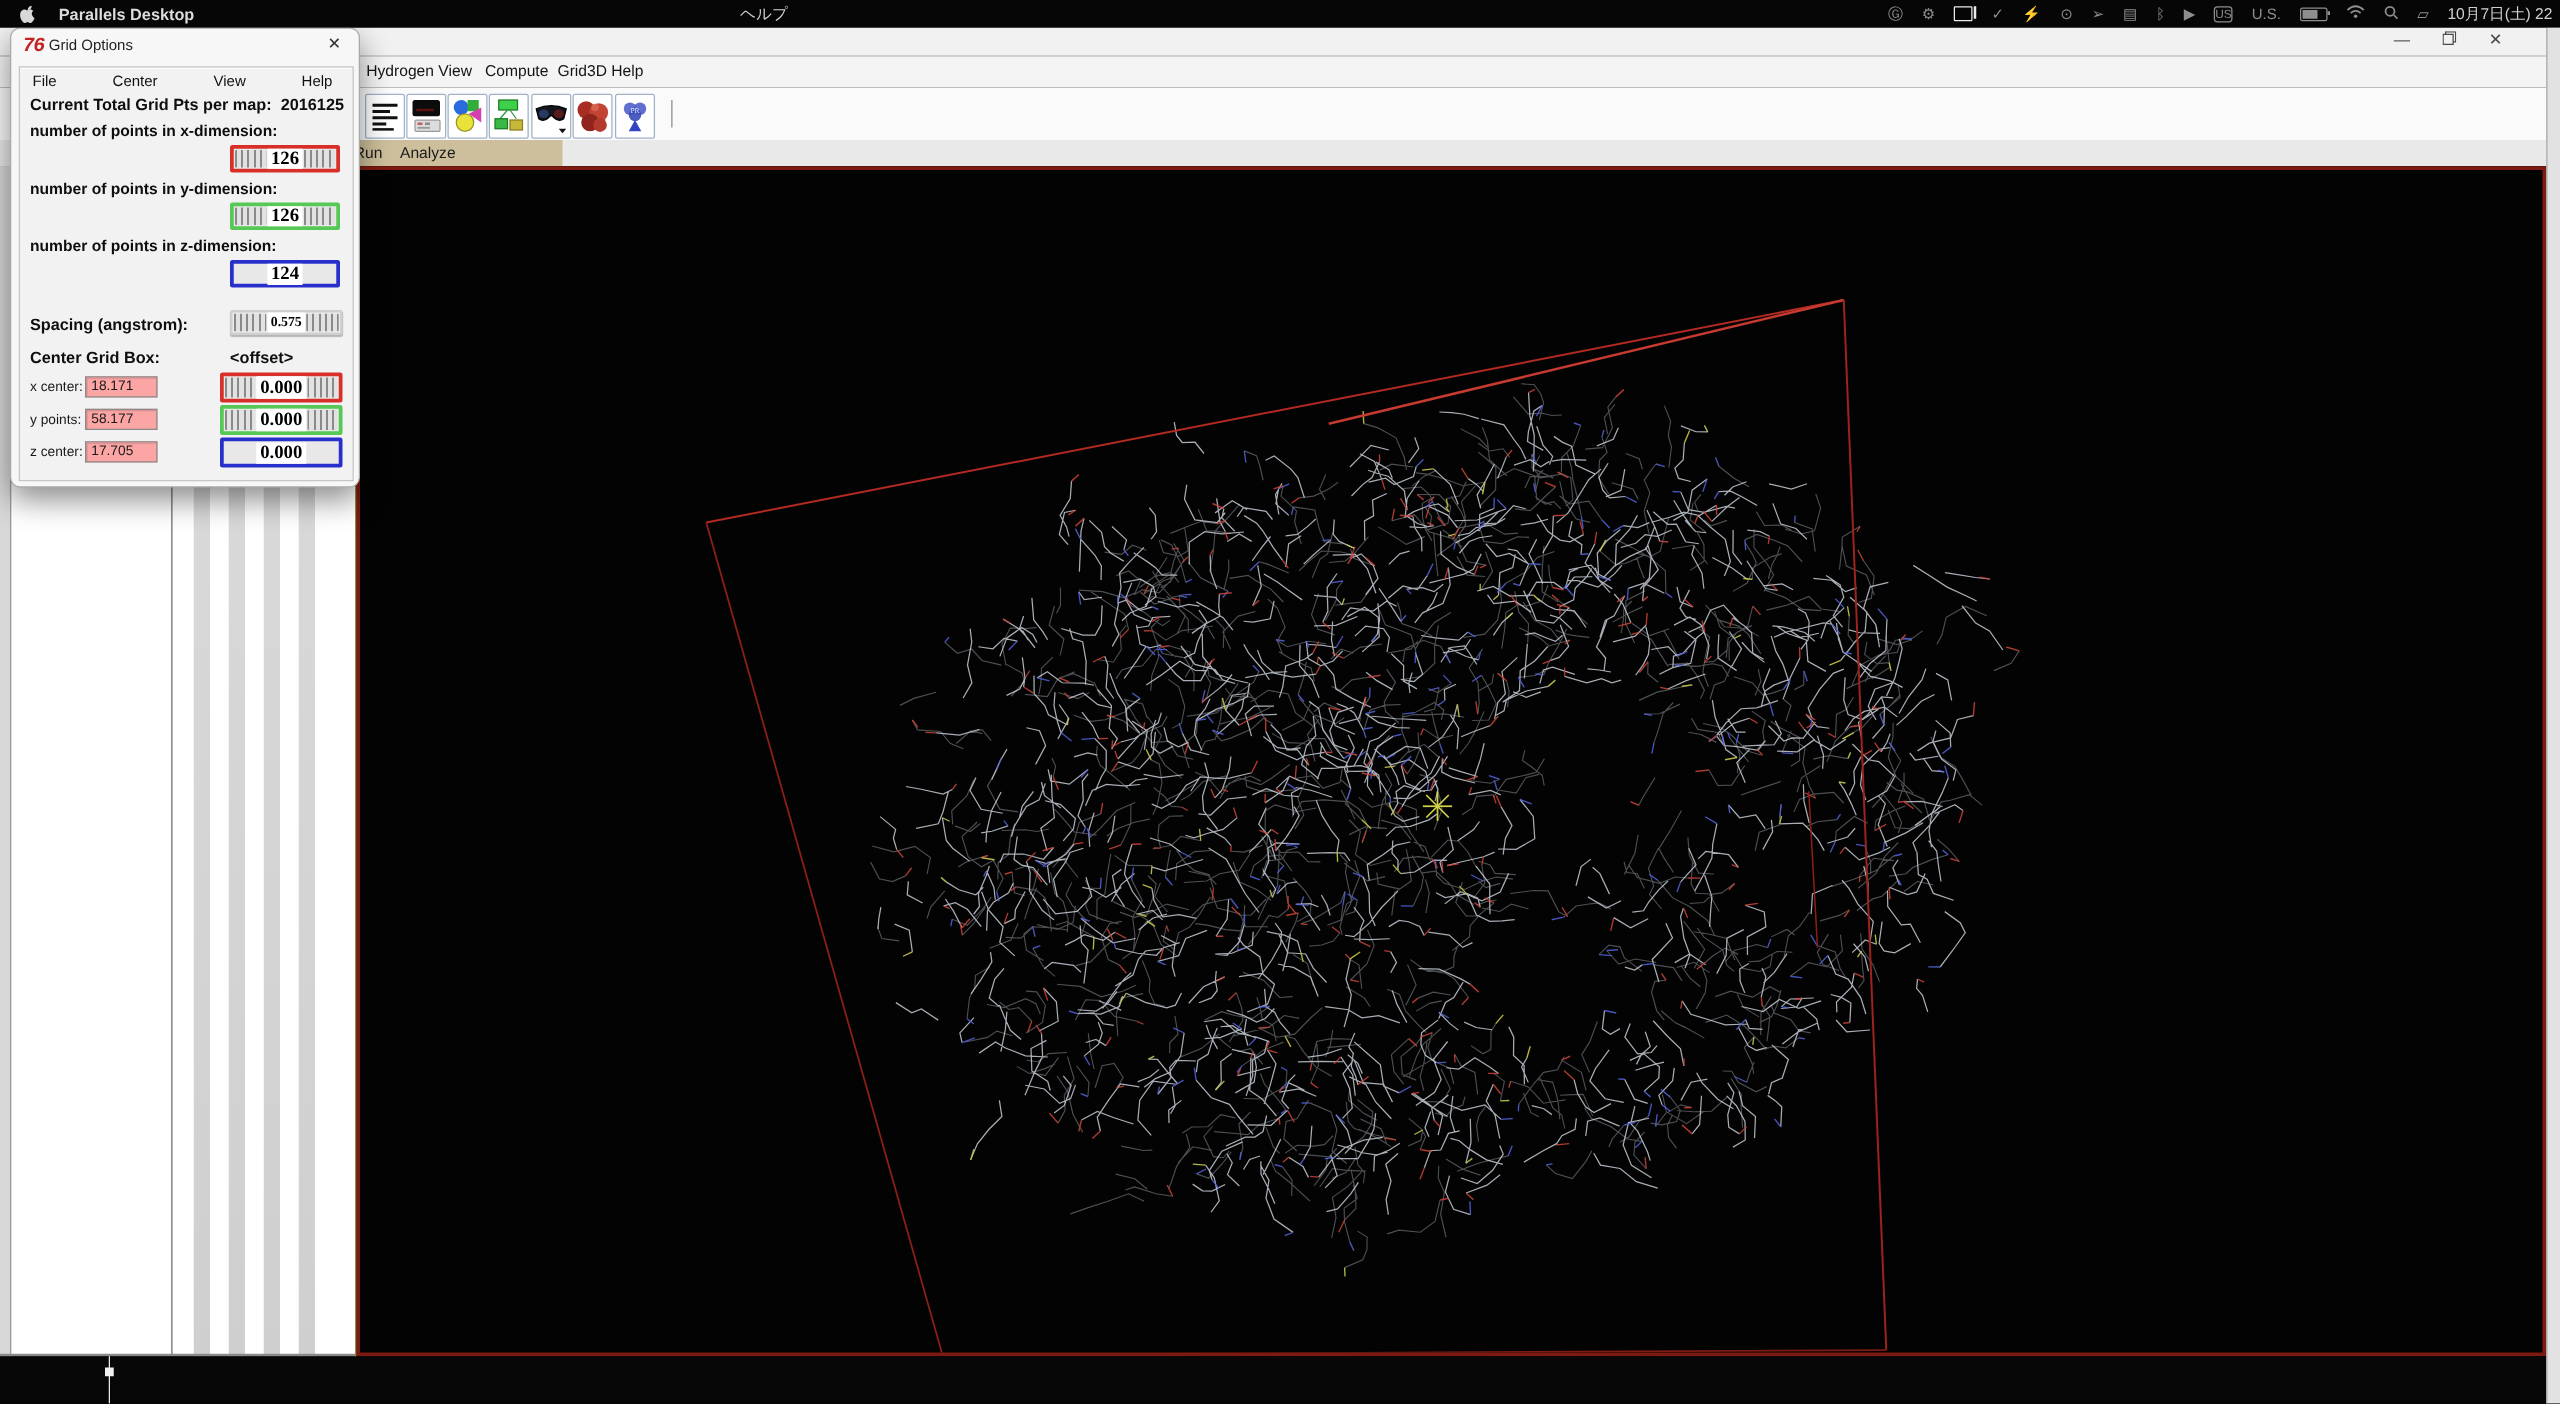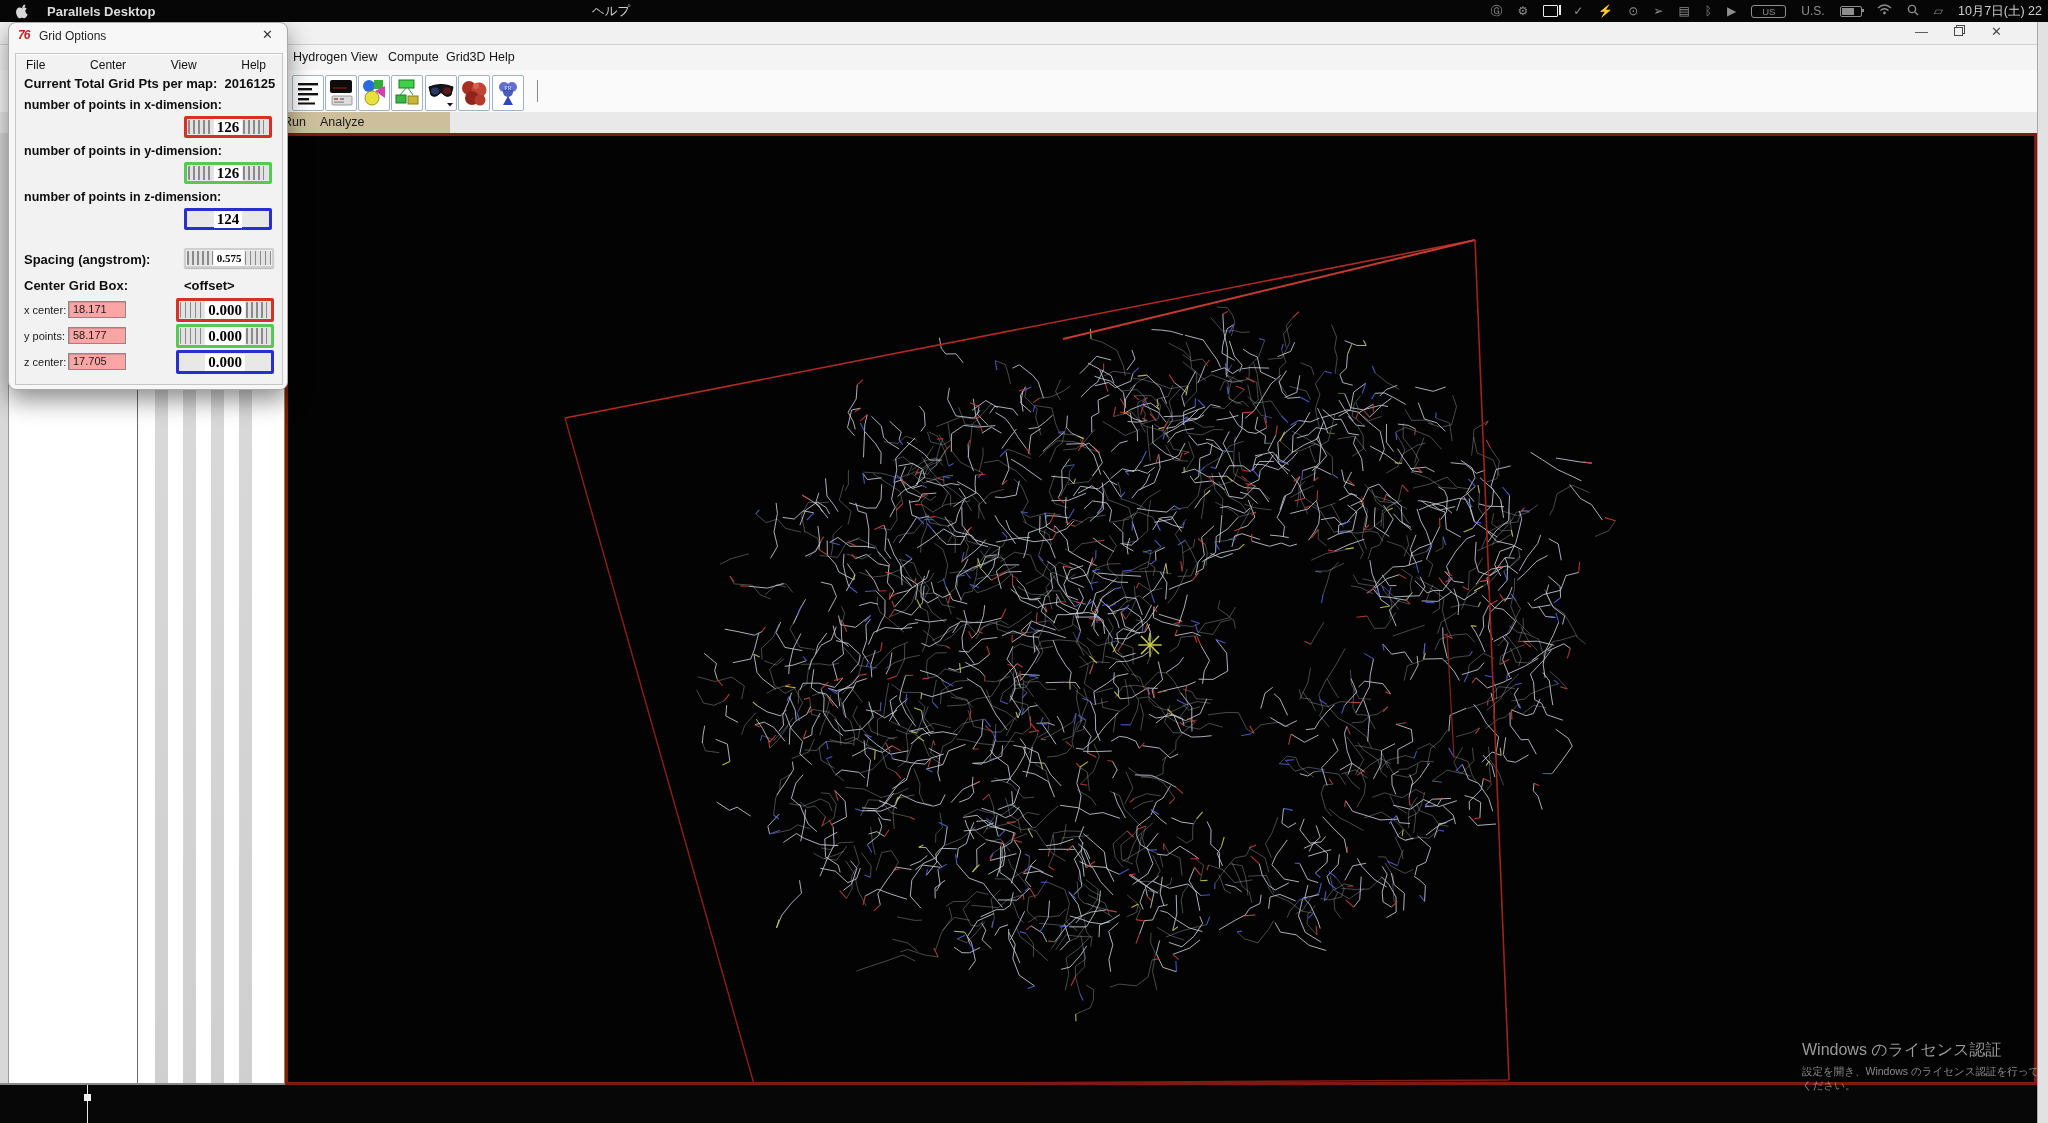--- a/index.html
+++ b/index.html
@@ -6,21 +6,21 @@
   #screen{position:relative;width:2048px;height:1123px;overflow:hidden;
           font-family:"Liberation Sans",sans-serif;background:#0a0a0a;}
   
   #macbar{position:absolute;left:0;top:0;width:2048px;height:22px;background:#060606;
           color:#c9c9c9;font-size:12.5px;display:flex;align-items:center;z-index:100;}
   #macbar .apple{margin-left:16px;display:flex;align-items:center;}
   #macbar .appname{margin-left:18px;font-weight:bold;color:#dcdcdc;font-size:13px;}
   #macbar .helpmenu{position:absolute;left:592px;color:#d0d0d0;}
   #macbar .status{position:absolute;right:6px;display:flex;align-items:center;gap:15px;color:#8e8e8e;font-size:12px;}
   #macbar .status .bright{color:#e8e8e8;}
-  #macbar .usbadge{border:1px solid #8e8e8e;border-radius:3px;padding:0 10px;font-size:9.5px;}
+  #macbar .usbadge{border:1px solid #8e8e8e;border-radius:3px;padding:0 0;font-size:9.5px;}
   #macbar .clock{color:#cfcfcf;font-size:12.5px;white-space:nowrap;}
   .winstack{width:13px;height:10px;border:1.5px solid #ececec;border-radius:1px;position:relative;}
   .winstack:after{content:"";position:absolute;right:-4px;top:-1px;width:2px;height:10px;background:#ececec;}
   .batt{width:20px;height:9px;border:1px solid #8e8e8e;border-radius:2px;position:relative;}
   .batt i{position:absolute;left:1px;top:1px;bottom:1px;width:12px;background:#8e8e8e;}
   .batt:after{content:"";position:absolute;right:-3px;top:2px;width:2px;height:3px;background:#8e8e8e;}
   
   #adt-title{position:absolute;left:0;top:22px;width:2048px;height:22px;background:#f1f1f1;border-bottom:1px solid #cfcfcf;}
   #adt-title .ctrls{position:absolute;right:46px;top:2px;display:flex;gap:26px;color:#4a4a4a;font-size:13px;align-items:center;}
   #adt-menubar{position:absolute;left:0;top:45px;width:2048px;height:25px;background:#f4f4f4;font-size:12.5px;color:#141414;}
@@ -48,22 +48,22 @@
   #shell .csq{position:absolute;left:84px;top:9px;width:7px;height:7px;background:#f0f0f0;}
   #rstrip{position:absolute;left:2037px;top:22px;width:11px;height:1101px;background:#e2e2e2;border-left:1px solid #a8a8a8;box-sizing:border-box;}
   
   #watermark{position:absolute;left:1802px;top:1040px;z-index:6;color:#9a9a9a;}
   #watermark .l1{font-size:16px;}
   #watermark .l2{font-size:10.5px;color:#8b8b8b;margin-top:4px;}
   
   #dlg{position:absolute;left:8px;top:22px;width:280px;height:368px;background:#f7f7f7;border:1px solid #a9a9a9;
        border-radius:8px;box-shadow:0 10px 24px rgba(0,0,0,.45);z-index:50;box-sizing:border-box;}
   #dlg .tbar{position:relative;height:26px;}
-  #dlg .tkicon{position:absolute;left:9px;top:5px;color:#c42222;font-family:Liberation Sans, sans-serif;
-               font-style:italic;font-weight:bold;font-size:12px;letter-spacing:-1px;}
+  #dlg .tkicon{position:absolute;left:9px;top:5px;color:#c42222;font-family:Liberation Mono, monospace;
+               font-style:italic;font-weight:bold;font-size:16px;letter-spacing:-1px;}
   #dlg .ttl{position:absolute;left:30px;top:6px;font-size:12px;color:#1f1f1f;}
   #dlg .x{position:absolute;right:14px;top:4px;font-size:13px;color:#333;}
   #dlg .inner{position:absolute;left:6px;top:30px;width:266px;height:330px;background:#f2f2f2;
               border:1px solid #c6c6c6;box-shadow:inset 0 1px 0 #fff;}
   #dlg .menus{position:absolute;left:10px;top:4px;width:240px;display:flex;justify-content:space-between;font-size:12px;color:#111;}
   #dlg .b{font-weight:bold;font-size:12.5px;color:#0e0e0e;position:absolute;left:8px;white-space:nowrap;}
   #dlg .total{top:22px;font-size:13px;}
   .tw{position:absolute;display:flex;border-radius:2px;box-sizing:border-box;background:#e8e8e8;}
   .tw .tk{flex:1;background:repeating-linear-gradient(90deg,#8a8a8a 0 1.5px,#e2e2e2 1.5px 5px);
           border-radius:1px;margin:1px;}
@@ -256,24 +256,20 @@
         </g>
     </svg>
   </div>
 
   <div id="shell">
     <div class="cline"></div>
     <div class="csq"></div>
   </div>
   <div id="rstrip"></div>
 
-  <div id="watermark">
-    <div class="l1">Windows のライセンス認証</div>
-    <div class="l2">設定を開き、Windows のライセンス認証を行ってください。</div>
-  </div>
 
   <div id="dlg">
     <div class="tbar">
       <span class="tkicon">76</span>
       <span class="ttl">Grid Options</span>
       <span class="x">✕</span>
     </div>
     <div class="inner">
       <div class="menus">
         <span>File</span>

